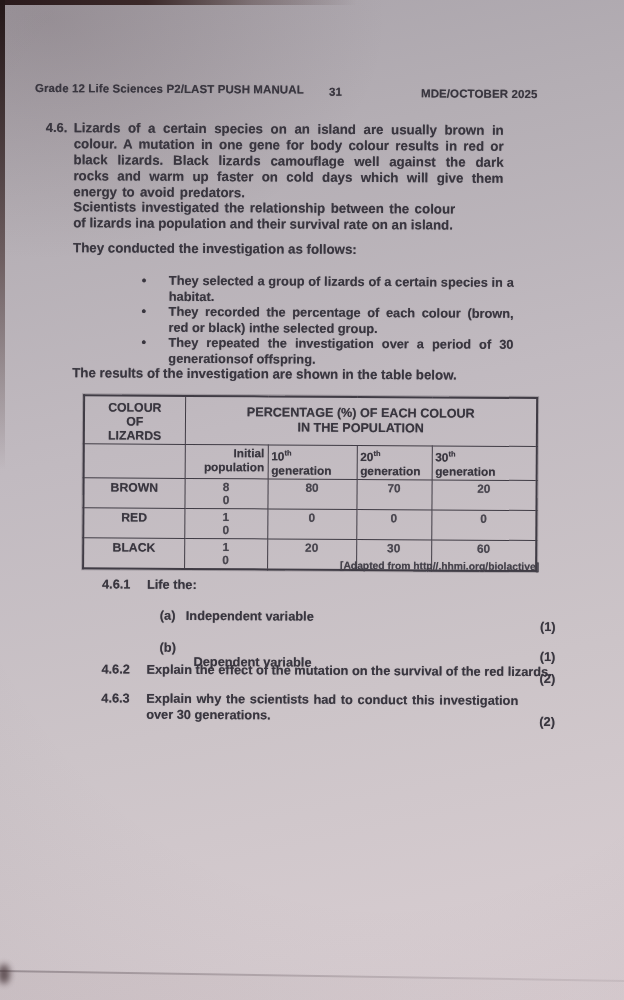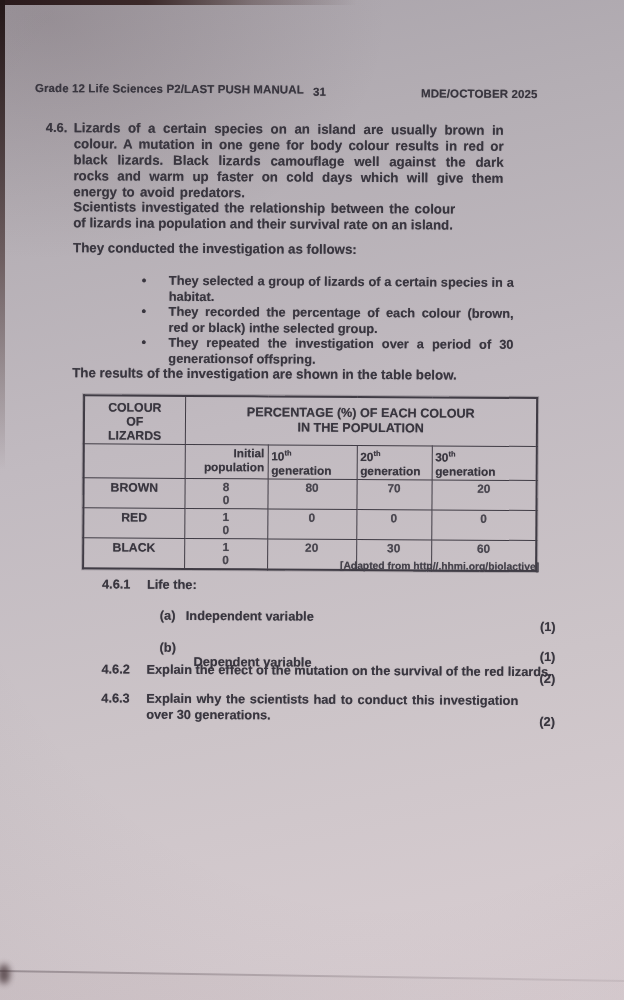--- a/index.html
+++ b/index.html
@@ -75,21 +75,21 @@
 <div class="vignette"></div>
 <div class="edge-top"></div>
 <div class="edge-left"></div>
 <div class="below-fold"></div>
 <div class="fold-line"></div>
 <div class="corner-spot"></div>
 
 <div class="content">
 
   <span class="abs hdr" style="left:35px;top:82px;">Grade 12 Life Sciences P2/LAST PUSH MANUAL</span>
-  <span class="abs hdr" style="left:313px;top:84px;">31</span>
+  <span class="abs hdr" style="left:329px;top:84px;">31</span>
   <span class="abs hdr" style="left:421px;top:85px;">MDE/OCTOBER 2025</span>
 
   <div class="abs" style="left:46px;top:120px;width:458px;display:flex;">
     <span class="qnum" style="width:28px;">4.6.</span>
     <p class="para" style="width:430px;word-spacing:1.5px;">Lizards of a certain species on an island are usually brown in colour. A mutation in one gene for body colour results in red or black lizards. Black lizards camouflage well against the dark rocks and warm up faster on cold days which will give them energy to avoid predators.</p>
   </div>
 
   <p class="abs para" style="left:74px;top:199px;width:382px;">Scientists investigated the relationship between the colour of lizards ina population and their survival rate on an island.</p>
 
   <p class="abs para-plain" style="left:74px;top:240px;width:400px;">They conducted the investigation as follows:</p>

